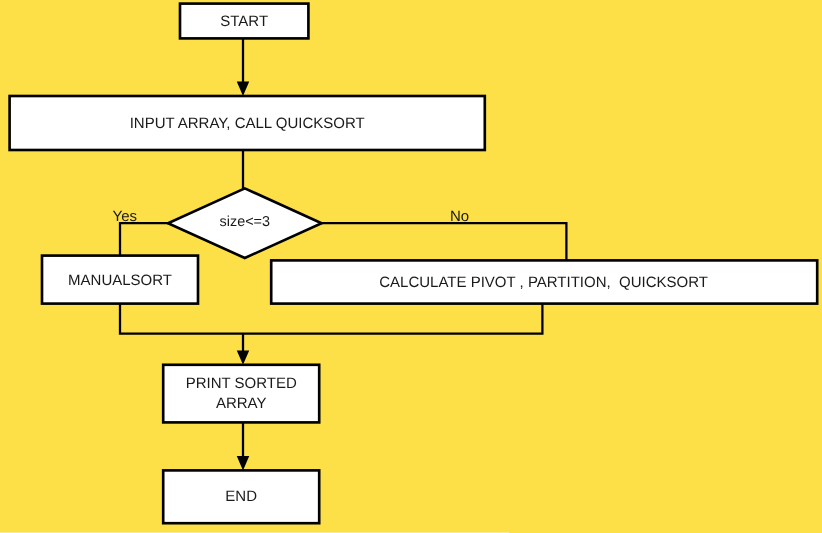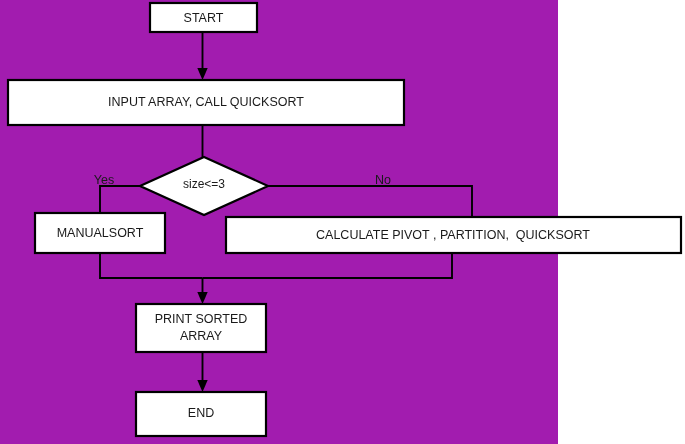--- a/index.html
+++ b/index.html
@@ -9,23 +9,23 @@
     background: #ffffff;
   }
   body {
     width: 685px;
     height: 444px;
     font-family: "Liberation Sans", sans-serif;
     overflow: hidden;
   }
   #flowchart-canvas {
     position: relative;
-    width: 558px;
+    width: 685px;
     height: 444px;
-    background: #a21caf;
+    background: #fde047;
     text-decoration: underline;
   }
   svg.chart-svg {
     display: block;
     width: 685px;
     height: 444px;
   }
   .node-box {
     fill: #ffffff;
     stroke: #000000;

